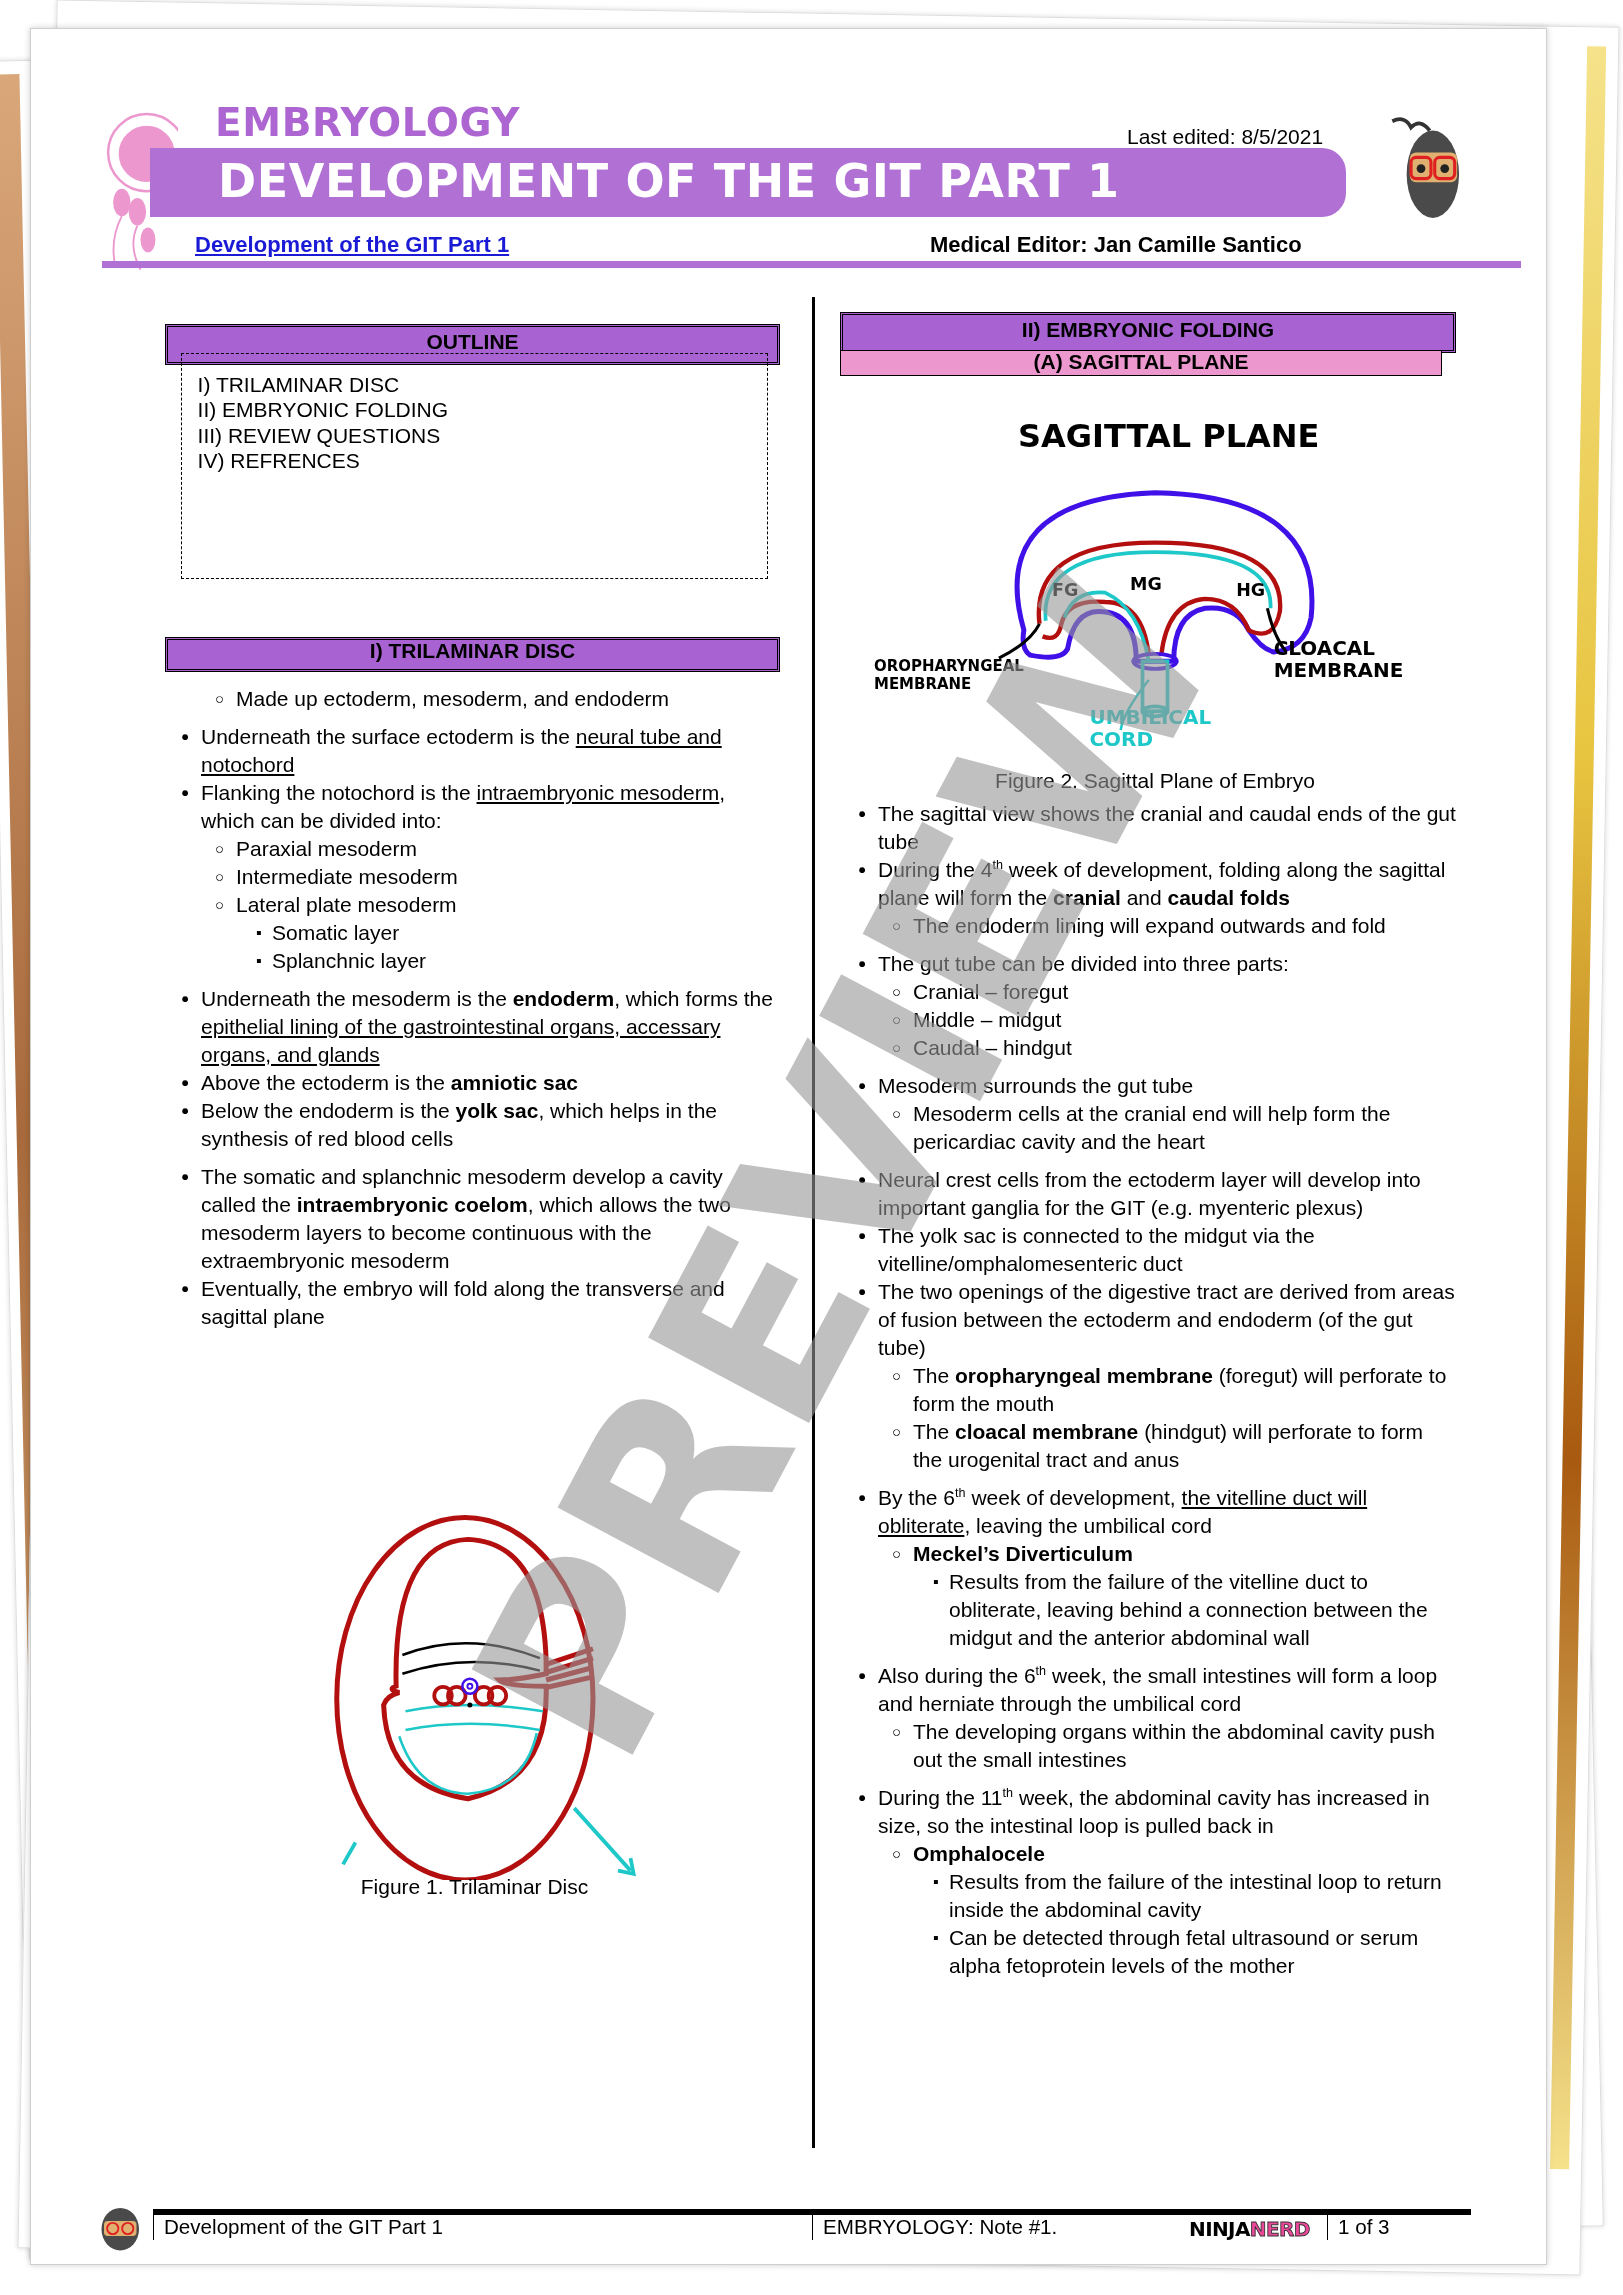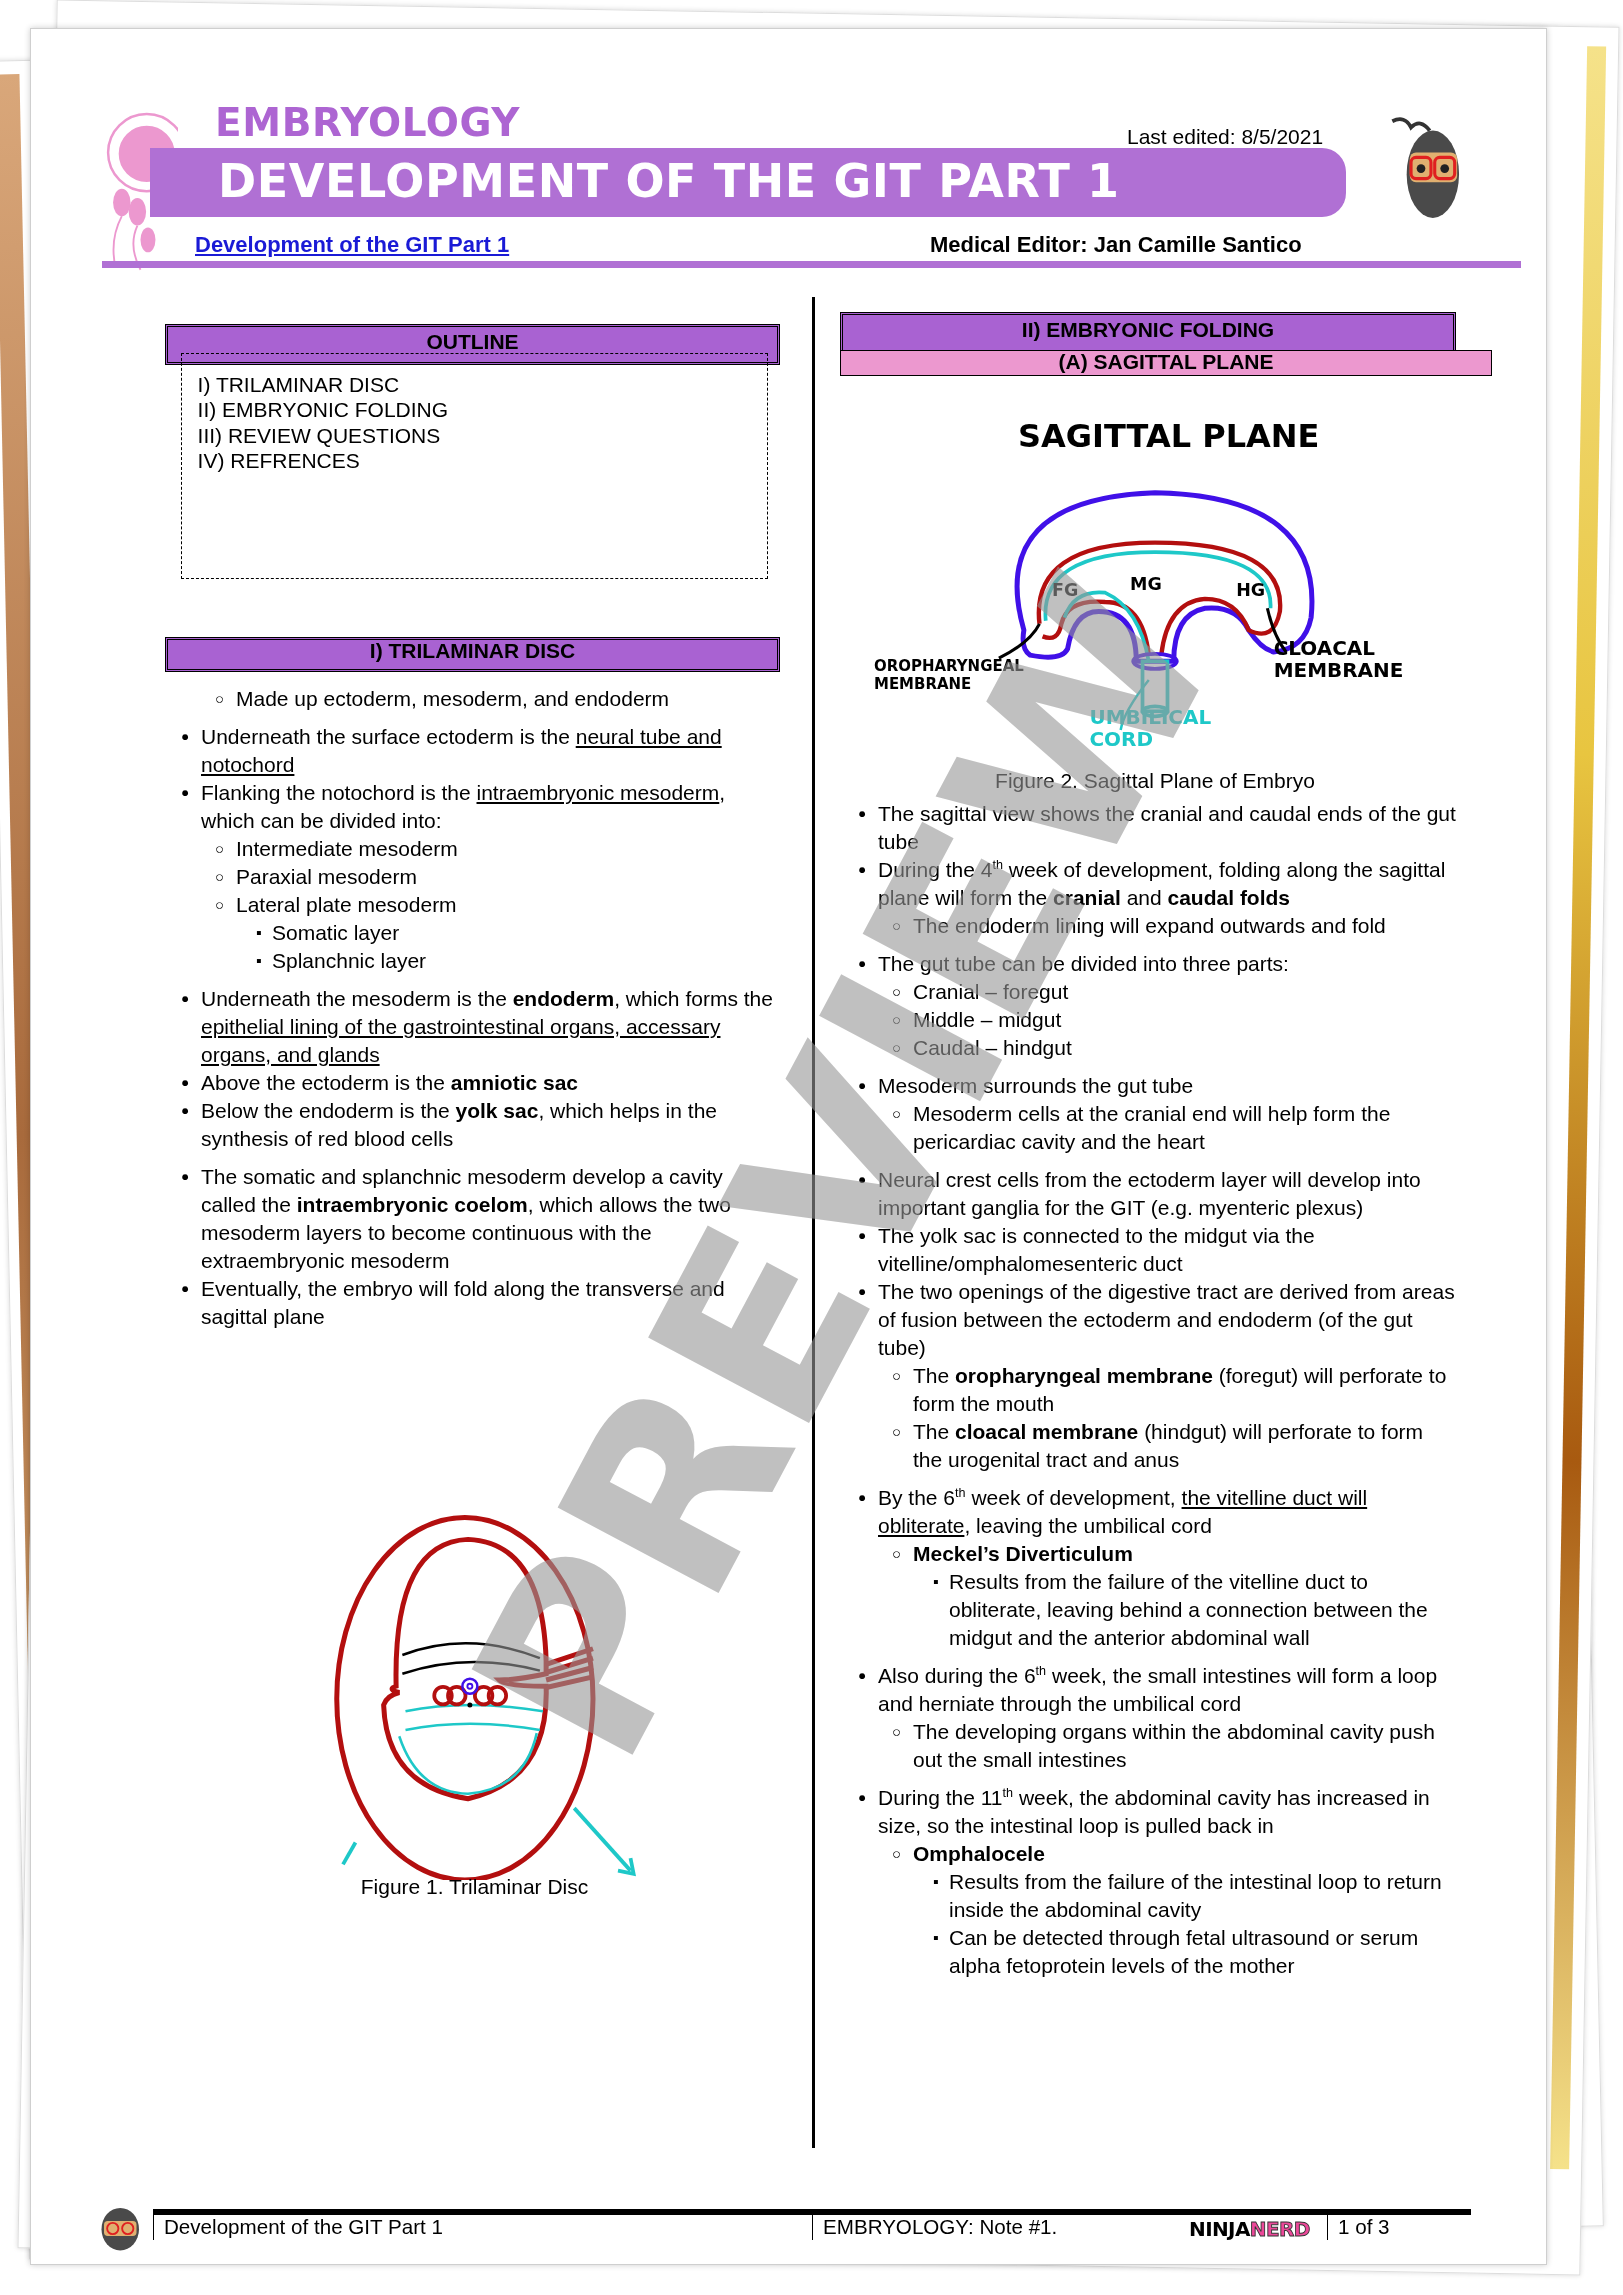--- a/index.html
+++ b/index.html
@@ -91,22 +91,22 @@
   <div>IV) REFRENCES</div>
 </div>
 
 <div class="abs sec-head" style="left:165px;top:637px;width:615px;height:35px;line-height:22.5px;">I)  TRILAMINAR DISC</div>
 
 <div class="abs bullets" style="left:181px;top:685px;width:599px;">
   <div class="l2">Made up ectoderm, mesoderm, and endoderm</div>
   <div class="gap"></div>
   <div class="l1">Underneath the surface ectoderm is the <u>neural tube and notochord</u></div>
   <div class="l1">Flanking the notochord is the <u>intraembryonic mesoderm</u>, which can be divided into:</div>
+  <div class="l2">Paraxial mesoderm</div>
   <div class="l2">Intermediate mesoderm</div>
-  <div class="l2">Paraxial mesoderm</div>
   <div class="l2">Lateral plate mesoderm</div>
   <div class="l3">Somatic layer</div>
   <div class="l3">Splanchnic layer</div>
   <div class="gap"></div>
   <div class="l1">Underneath the mesoderm is the <b>endoderm</b>, which forms the <u>epithelial lining of the gastrointestinal organs, accessary organs, and glands</u></div>
   <div class="l1">Above the ectoderm is the <b>amniotic sac</b></div>
   <div class="l1">Below the endoderm is the <b>yolk sac</b>, which helps in the synthesis of red blood cells</div>
   <div class="gap"></div>
   <div class="l1">The somatic and splanchnic mesoderm develop a cavity called the <b>intraembryonic coelom</b>, which allows the two mesoderm layers to become continuous with the extraembryonic mesoderm</div>
   <div class="l1">Eventually, the embryo will fold along the transverse and sagittal plane</div>
@@ -128,21 +128,21 @@
   <circle cx="243" cy="290" r="4" fill="none" stroke="#4010e8" stroke-width="3"></circle>
   <circle cx="243" cy="320" r="4" fill="#000"></circle>
   <path d="M365 255 L440 230 M365 268 L440 245 M365 280 L440 260 M365 292 L440 275" stroke="#b30f0f" stroke-width="8"></path>
   <path d="M60 540 L40 575" stroke="#1ec8c8" stroke-width="6"></path>
   <path d="M410 485 L500 585" stroke="#1ec8c8" stroke-width="6"></path>
   <path d="M480 585 L505 590 L500 565" stroke="#1ec8c8" stroke-width="6" fill="none"></path>
 </svg>
 <div class="abs caption" style="left:281px;top:1875px;width:387px;">Figure 1. Trilaminar Disc</div>
 
 <div class="abs sec-head" style="left:840px;top:312px;width:616px;height:41px;">II)  EMBRYONIC FOLDING</div>
-<div class="abs sub-head" style="left:840px;top:350px;width:652px;height:26px;">(A)  SAGITTAL PLANE</div>
+<div class="abs sub-head" style="left:840px;top:350px;width:602px;height:26px;">(A)  SAGITTAL PLANE</div>
 
 <div class="abs" style="left:1018px;top:417px;font-family:'DejaVu Sans',sans-serif;font-weight:bold;font-size:32px;">SAGITTAL PLANE</div>
 <svg class="abs" style="left:874px;top:474px;" width="562" height="281" viewBox="0 0 900 450">
   <path d="M240 250 Q180 40 450 30 Q720 35 700 230 Q690 280 640 285 Q620 280 600 250 Q580 210 530 215 Q480 225 480 300 L420 300 Q420 220 360 220 Q320 220 310 280 Q300 300 250 290 Q235 280 240 250Z" fill="none" stroke="#4010e8" stroke-width="8"></path>
   <path d="M265 240 Q250 110 450 110 Q660 110 650 220 Q640 270 600 250 Q580 200 530 200 Q470 205 460 290 M440 290 Q430 205 370 205 Q310 200 300 240 Q295 270 270 260" fill="none" stroke="#b30f0f" stroke-width="7"></path>
   <path d="M275 235 Q265 125 450 125 Q640 125 635 215 M440 300 Q425 215 370 190 Q320 185 305 230" fill="none" stroke="#1ec8c8" stroke-width="6"></path>
   <ellipse cx="450" cy="300" rx="35" ry="12" fill="none" stroke="#4010e8" stroke-width="6"></ellipse>
   <rect x="430" y="300" width="40" height="80" fill="none" stroke="#1ec8c8" stroke-width="6"></rect>
   <ellipse cx="450" cy="380" rx="20" ry="8" fill="none" stroke="#1ec8c8" stroke-width="6"></ellipse>
   <path d="M200 295 Q250 270 265 240" stroke="#000" stroke-width="5" fill="none"></path>

